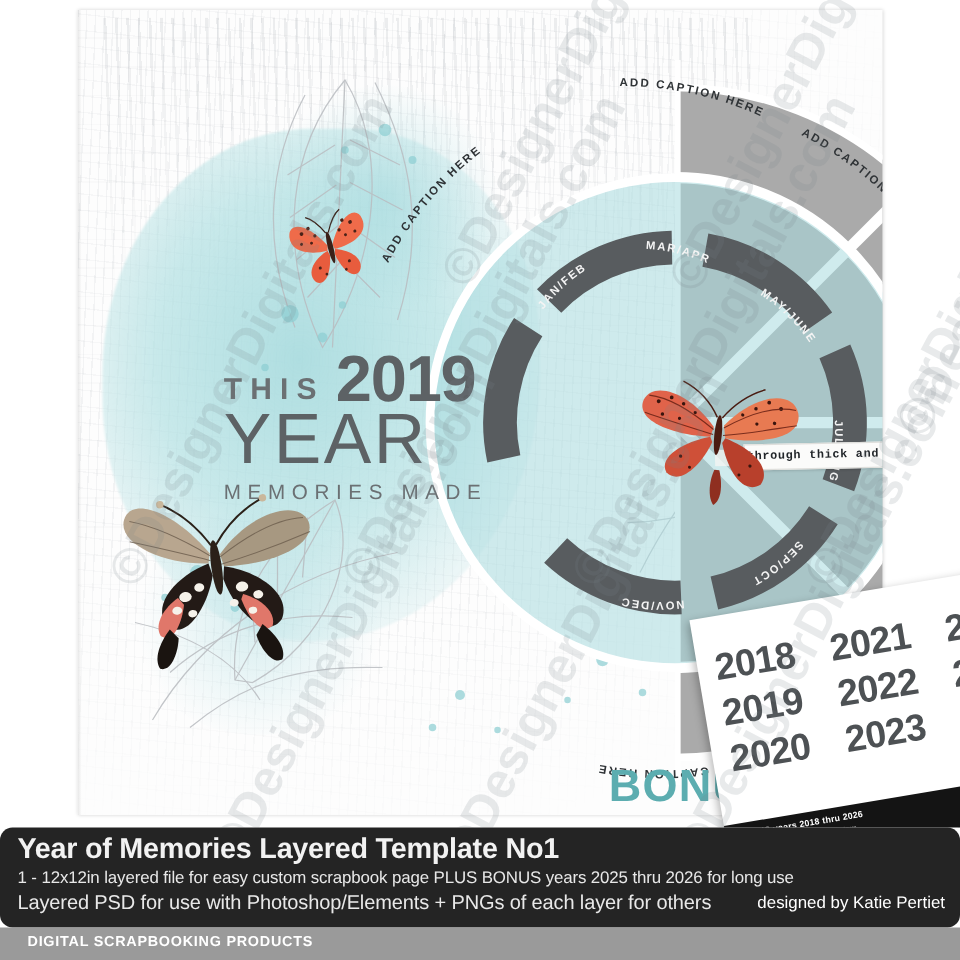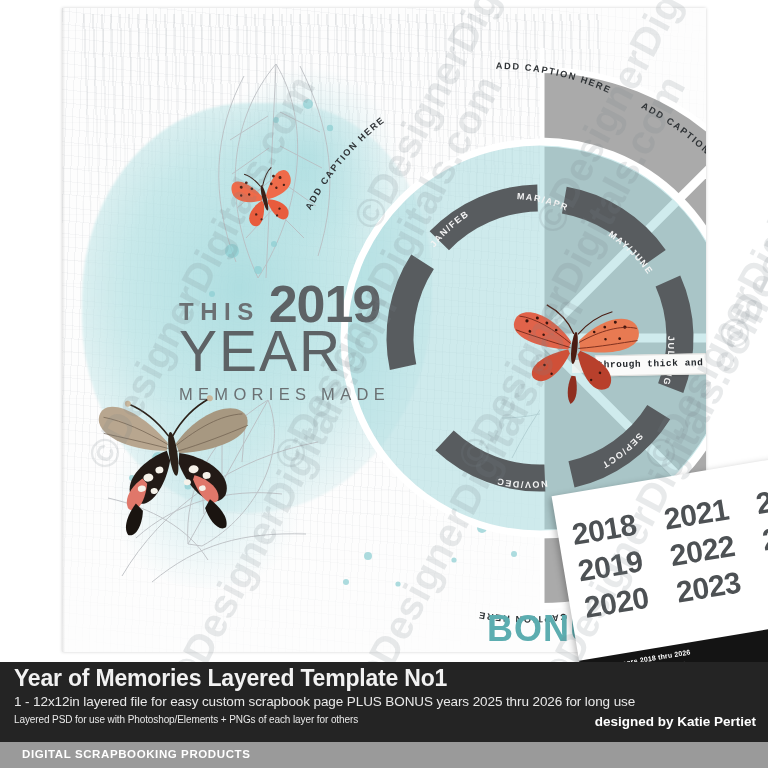--- a/index.html
+++ b/index.html
@@ -83,25 +83,25 @@
 
   .bonusword{position:absolute;left:487px;top:608px;font-size:36px;font-weight:700;
         color:#5cadb0;letter-spacing:1px;font-family:"Liberation Sans",sans-serif;}
   .bonusword .chev{font-size:30px;}
 
   
   .wm{position:absolute;color:rgba(120,130,138,.17);font-size:40px;font-weight:700;
       white-space:nowrap;pointer-events:none;font-family:"Liberation Sans",sans-serif;}
 
   
-  .footer{position:absolute;left:0;top:662px;width:768px;height:80px;background:#242424;}
+  .footer{position:absolute;left:0;top:662px;width:768px;height:80px;background:#242424;border-radius:10px;}
   .f-title{position:absolute;left:14px;top:3px;font-size:23px;font-weight:700;color:#f2f2f2;letter-spacing:-.2px;}
   .f-l1{position:absolute;left:14px;top:32px;font-size:13.5px;color:#e8e8e8;letter-spacing:-.1px;}
-  .f-l2{position:absolute;left:14px;top:52px;font-size:10px;color:#e8e8e8;letter-spacing:-.1px;}
-  .f-by{position:absolute;right:12px;top:52px;font-size:13.5px;font-weight:700;color:#ffffff;}
+  .f-l2{position:absolute;left:14px;top:52px;font-size:16px;color:#e8e8e8;letter-spacing:-.1px;}
+  .f-by{position:absolute;right:12px;top:52px;font-size:13.5px;font-weight:400;color:#ffffff;}
   .strap{position:absolute;left:0;top:742px;width:768px;height:26px;background:#9a9a9a;}
   .strap span{position:absolute;left:22px;top:6px;font-size:11.5px;font-weight:700;color:#ffffff;letter-spacing:.6px;}
 </style>
 </head>
 <body>
 
 <div id="root">
 
   <div class="art">
 

